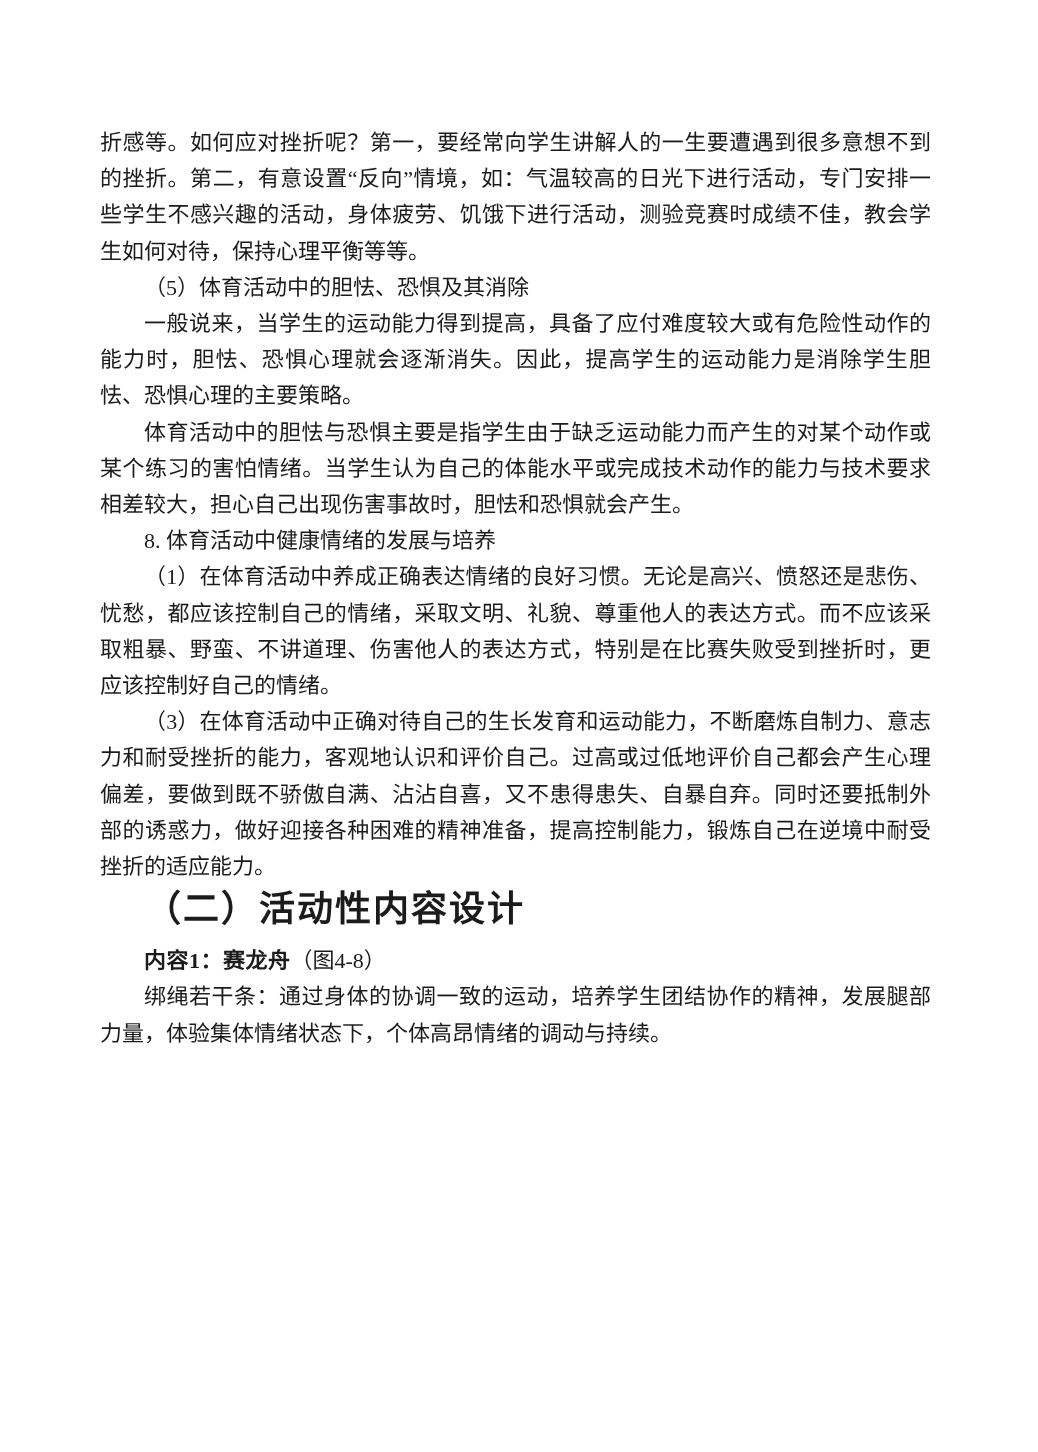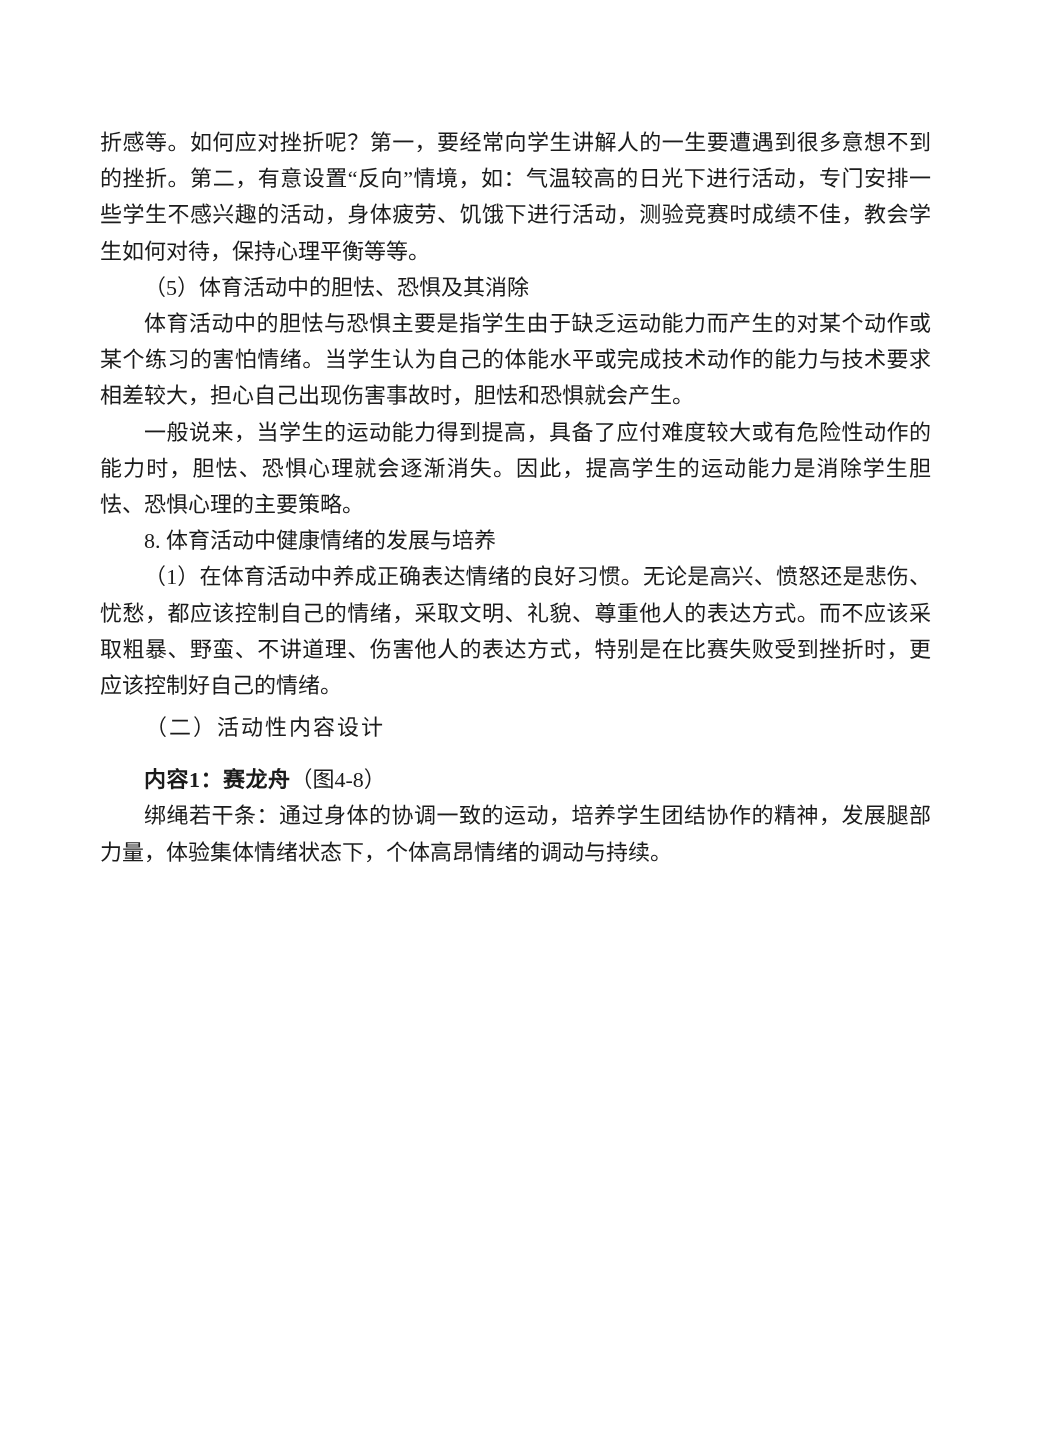--- a/index.html
+++ b/index.html
@@ -21,26 +21,26 @@
     line-height: 36.2px;
     text-align: justify;
     text-justify: inter-ideograph;
   }
   .text-block p {
     margin: 0;
     text-indent: 2em;
   }
   .text-block p.no-indent { text-indent: 0; }
   .section-heading {
-    font-size: 22px;
+    font-size: 36px;
     line-height: 44px;
     letter-spacing: 2px;
     text-indent: 45px !important;
     margin: 2px 0 12px 0 !important;
-    font-weight: 400;
+    font-weight: 700;
   }
   .activity-title { }
   .activity-title .t-bold {
     font-family: Liberation Serif, serif;
     font-weight: bold;
     letter-spacing: 0.5px;
   }
   .page-number {
     position: absolute;
     left: 916px;
@@ -53,29 +53,30 @@
 </head>
 <body>
 
 <div class="page">
   <main class="text-block">
 
     <p class="no-indent">折感等。如何应对挫折呢？第一，要经常向学生讲解人的一生要遭遇到很多意想不到的挫折。第二，有意设置“反向”情境，如：气温较高的日光下进行活动，专门安排一些学生不感兴趣的活动，身体疲劳、饥饿下进行活动，测验竞赛时成绩不佳，教会学生如何对待，保持心理平衡等等。</p>
 
     <p>（5）体育活动中的胆怯、恐惧及其消除</p>
 
+    <p>一般说来，当学生的运动能力得到提高，具备了应付难度较大或有危险性动作的能力时，胆怯、恐惧心理就会逐渐消失。因此，提高学生的运动能力是消除学生胆怯、恐惧心理的主要策略。</p>
+
     <p>体育活动中的胆怯与恐惧主要是指学生由于缺乏运动能力而产生的对某个动作或某个练习的害怕情绪。当学生认为自己的体能水平或完成技术动作的能力与技术要求相差较大，担心自己出现伤害事故时，胆怯和恐惧就会产生。</p>
-
-    <p>一般说来，当学生的运动能力得到提高，具备了应付难度较大或有危险性动作的能力时，胆怯、恐惧心理就会逐渐消失。因此，提高学生的运动能力是消除学生胆怯、恐惧心理的主要策略。</p>
 
     <p>8. 体育活动中健康情绪的发展与培养</p>
 
     <p>（1）在体育活动中养成正确表达情绪的良好习惯。无论是高兴、愤怒还是悲伤、忧愁，都应该控制自己的情绪，采取文明、礼貌、尊重他人的表达方式。而不应该采取粗暴、野蛮、不讲道理、伤害他人的表达方式，特别是在比赛失败受到挫折时，更应该控制好自己的情绪。</p>
 
 
+    <p>（3）在体育活动中正确对待自己的生长发育和运动能力，不断磨炼自制力、意志力和耐受挫折的能力，客观地认识和评价自己。过高或过低地评价自己都会产生心理偏差，要做到既不骄傲自满、沾沾自喜，又不患得患失、自暴自弃。同时还要抵制外部的诱惑力，做好迎接各种困难的精神准备，提高控制能力，锻炼自己在逆境中耐受挫折的适应能力。</p>
 
     <p class="section-heading">（二）活动性内容设计</p>
 
     <p class="activity-title">
       <span class="t-bold">内容1：赛龙舟</span><span>（图4-8）</span>
     </p>
 
     <p>
       <span>绑绳若干条：</span><span>通过身体的协调一致的运动，培养学生团结协作的精神，发展腿部力量，体验集体情绪状态下，个体高昂情绪的调动与持续。</span>
     </p>

